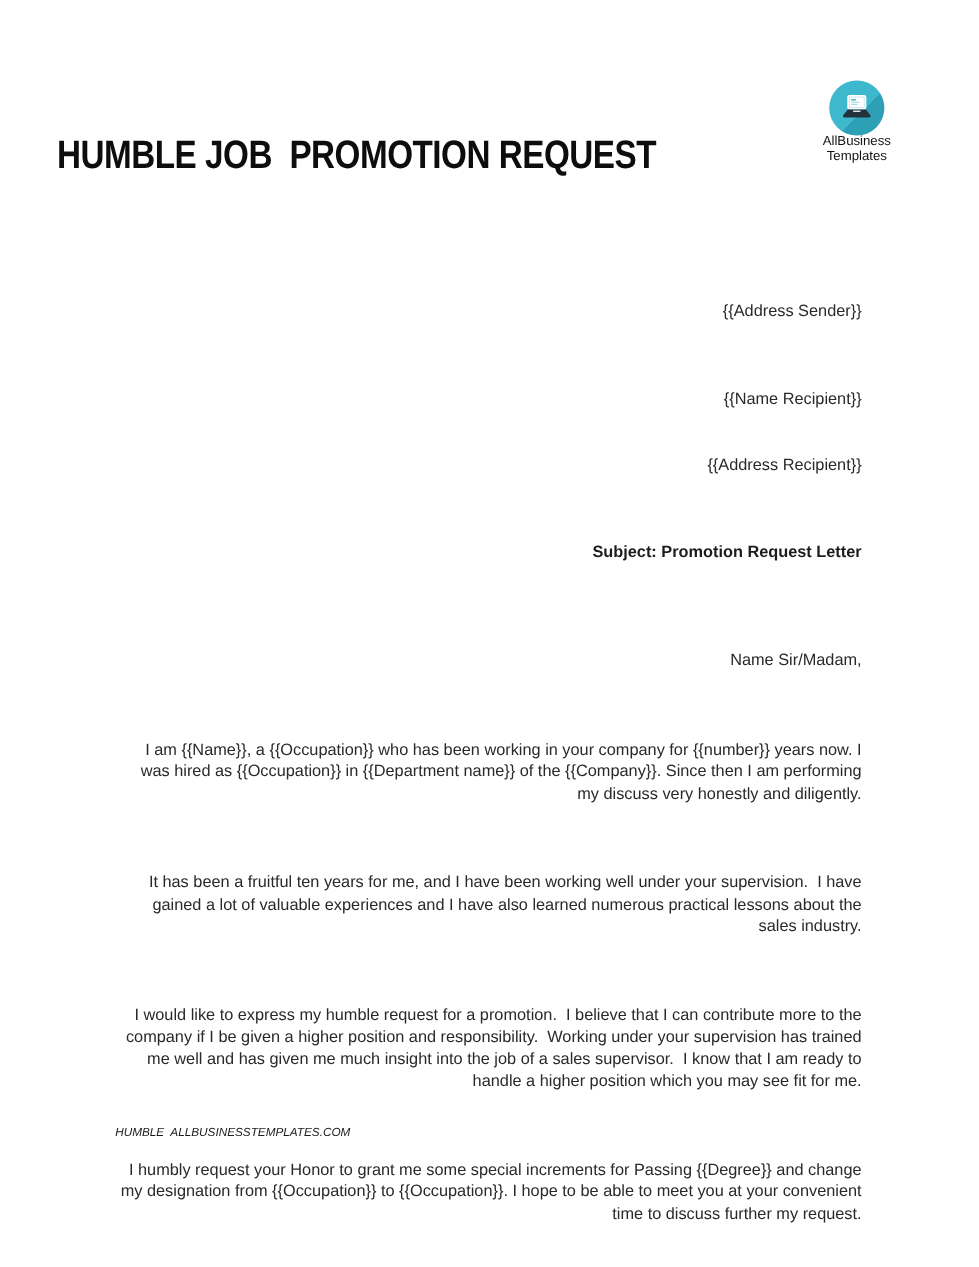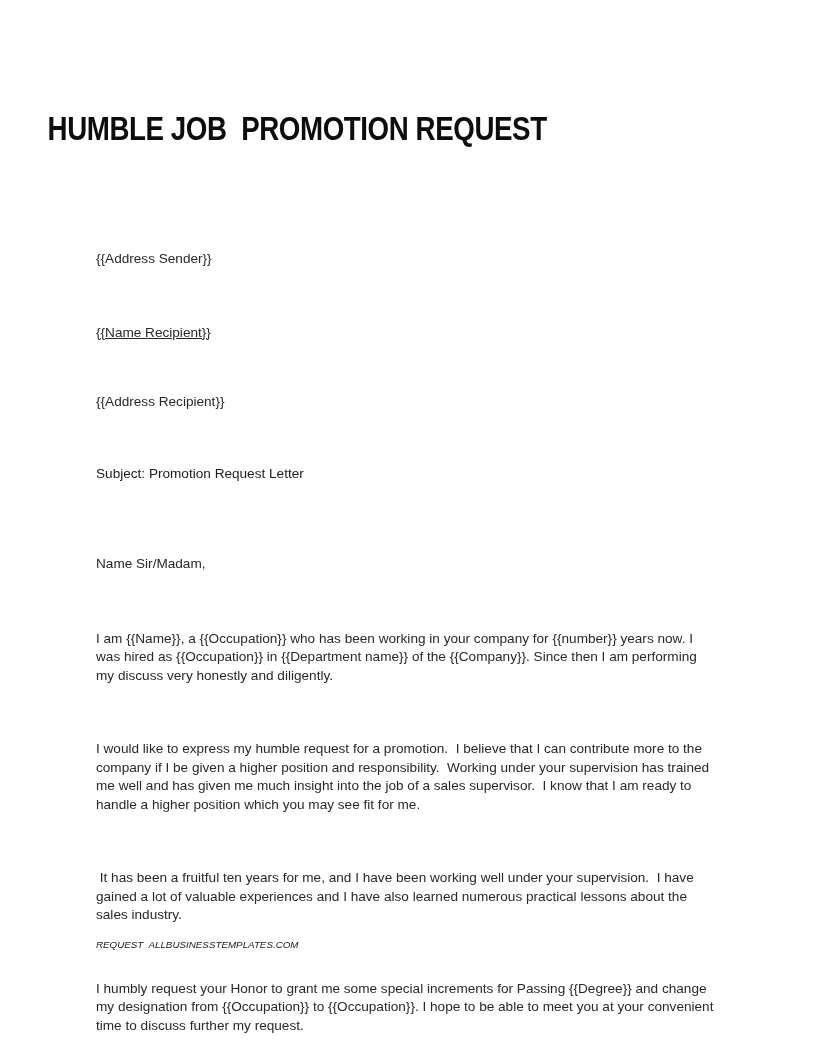--- a/index.html
+++ b/index.html
@@ -65,59 +65,76 @@
   .letter {
     position: absolute;
     top: 213px;
     left: 96px;
     right: 98px;
     font-size: 13.6px;
     line-height: 18.5px;
     color: #292929;
     white-space: pre-wrap;
   }
-  .letter p { margin: 0 0 18px 0; }
-  .letter p.tight { margin-bottom: 14px; text-decoration: underline; }
+  .letter p { margin: 0 0 18px 0; text-align: right; }
+  .letter p.tight { margin-bottom: 0; }
   .letter p.after-recipient { margin-bottom: 16px; }
-  .letter p.subject { font-weight: 400; color: #1c1c1c; margin-bottom: 35px; }
+  .letter p.subject { font-weight: 700; color: #1c1c1c; margin-bottom: 35px; }
   .letter p.salutation { margin-bottom: 19px; }
 
   
   .footer {
     position: absolute;
     top: 909px;
     left: 96px;
     right: 90px;
     font-style: italic;
     font-size: 9.8px;
     line-height: 14.5px;
     color: #1a1a1a;
     white-space: pre-wrap;
   }
 </style>
 </head>
 <body>
 
 <div class="page">
 
+  <div class="logo">
+    <div class="logo-circle">
+      <svg width="30" height="24" viewBox="0 0 36 28" aria-hidden="true">
+        <rect x="8.5" y="1" width="19" height="14.5" rx="2" fill="#ffffff"></rect>
+        <rect x="10.6" y="3" width="14.8" height="10.4" fill="#ffffff" stroke="#bfe4ec" stroke-width="0.8"></rect>
+        <rect x="12.4" y="5" width="4.6" height="1.6" fill="#49b9cc"></rect>
+        <rect x="12.4" y="7.6" width="8.2" height="1.2" fill="#a9dde7"></rect>
+        <rect x="12.4" y="9.8" width="6.2" height="1.2" fill="#a9dde7"></rect>
+        <path d="M4.2 21.4 L9 15.5 h18 l4.8 5.9 q0.5 2 -2.2 2 h-23.2 q-2.7 0 -2.2 -2 z" fill="#25323c"></path>
+        <rect x="14.2" y="16.6" width="7.6" height="1.3" rx="0.65" fill="#dfe7ea"></rect>
+      </svg>
+    </div>
+    <div class="logo-text">
+      <div>AllBusiness</div>
+      <div>Templates</div>
+    </div>
+  </div>
 
   <div class="doc-title"><span class="squeeze">HUMBLE JOB  PROMOTION REQUEST</span></div>
 
   <div class="letter">
     <p>{{Address Sender}}</p>
     <p class="tight">{{Name Recipient}}</p>
     <p class="after-recipient">{{Address Recipient}}</p>
     <p class="subject">Subject: Promotion Request Letter</p>
     <p class="salutation">Name Sir/Madam,</p>
     <p>I am {{Name}}, a {{Occupation}} who has been working in your company for {{number}} years now. I was hired as {{Occupation}} in {{Department name}} of the {{Company}}. Since then I am performing my discuss very honestly and diligently.</p>
+    <p> It has been a fruitful ten years for me, and I have been working well under your supervision.  I have gained a lot of valuable experiences and I have also learned numerous practical lessons about the sales industry.</p>
     <p>I would like to express my humble request for a promotion.  I believe that I can contribute more to the company if I be given a higher position and responsibility.  Working under your supervision has trained me well and has given me much insight into the job of a sales supervisor.  I know that I am ready to handle a higher position which you may see fit for me.</p>
-    <p> It has been a fruitful ten years for me, and I have been working well under your supervision.  I have gained a lot of valuable experiences and I have also learned numerous practical lessons about the sales industry.</p>
     <p>I humbly request your Honor to grant me some special increments for Passing {{Degree}} and change my designation from {{Occupation}} to {{Occupation}}. I hope to be able to meet you at your convenient time to discuss further my request.</p>
     
     
     
   </div>
 
   <div class="footer">
-    <div>REQUEST  ALLBUSINESSTEMPLATES.COM</div>
+    <div>HUMBLE  ALLBUSINESSTEMPLATES.COM</div>
   </div>
 
 </div>
 
 </body></html>

